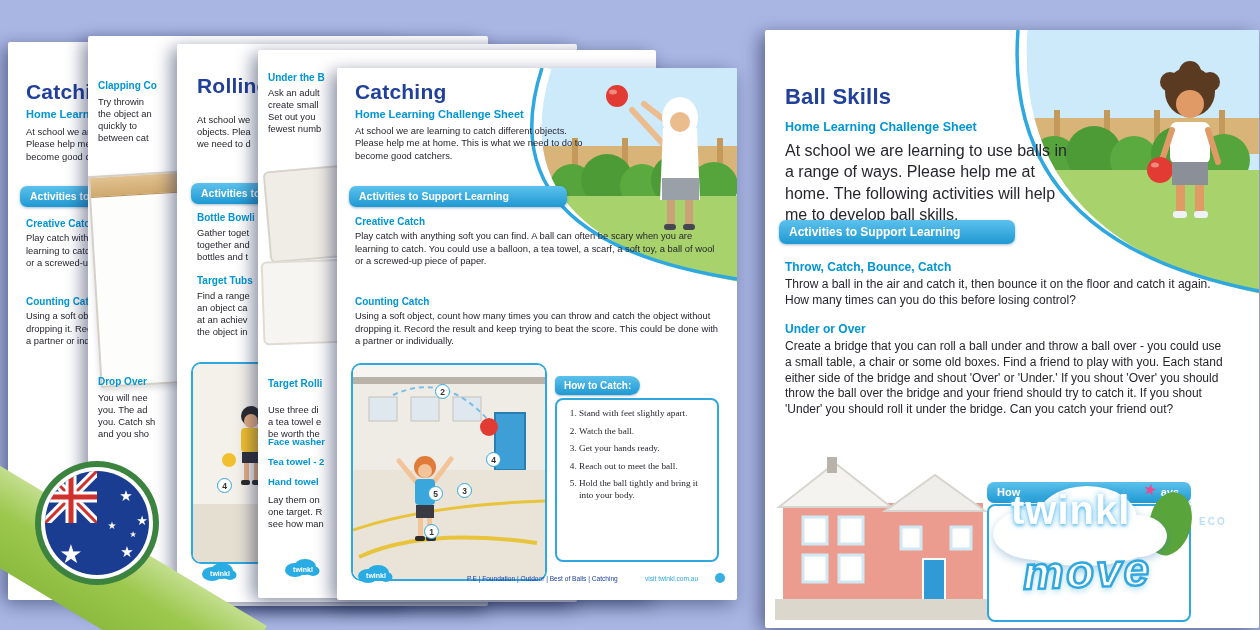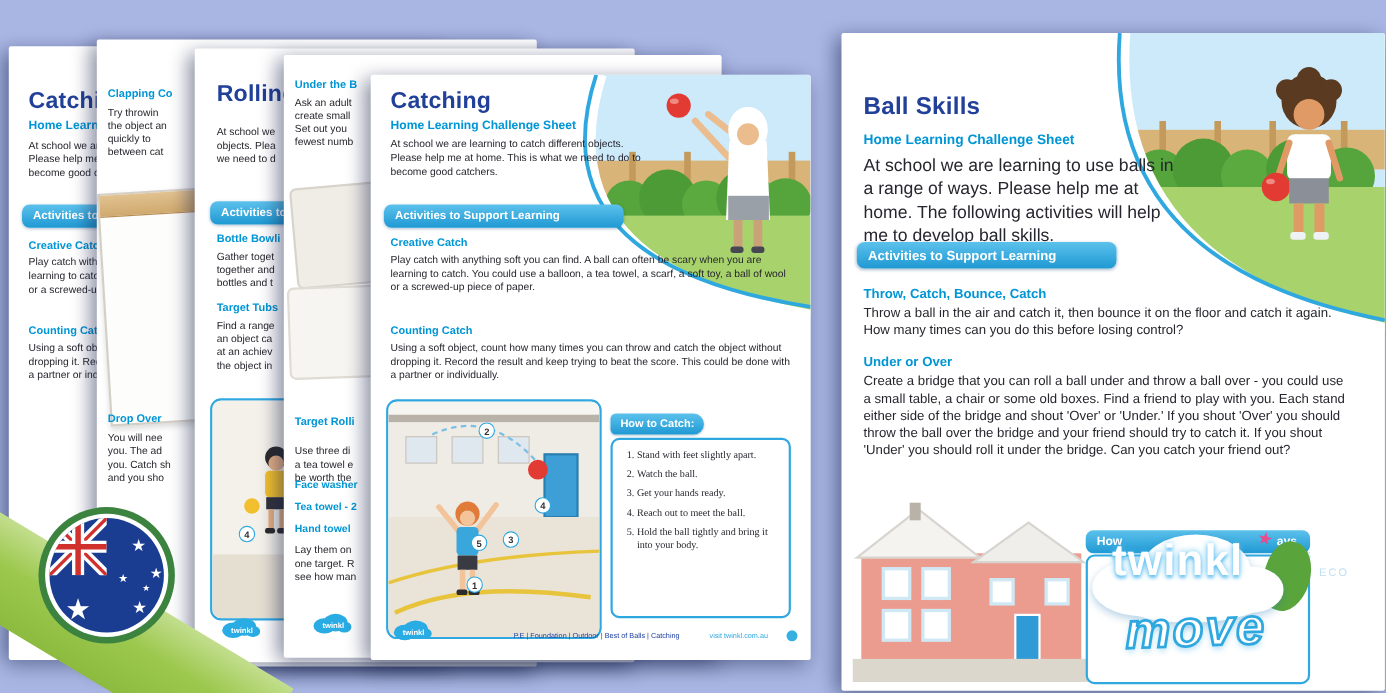--- a/index.html
+++ b/index.html
@@ -65,21 +65,21 @@
   .d-sub { position:absolute; font-size:9.5px; font-weight:bold; color:#0096d6; white-space:nowrap; }
 
   .houses-box { position:absolute; left:10px; top:425px; width:220px; height:165px; }
   .partial-banner { position:absolute; left:222px; top:452px; width:204px; height:21px;
                     background:linear-gradient(180deg,#5cc1ec,#1f99d3); border-radius:7px;
                     color:#fff; font-weight:bold; font-size:11px; }
   .partial-banner span { position:absolute; top:4px; }
   .partial-box { position:absolute; left:222px; top:474px; width:204px; height:118px;
                  border:2px solid #2fa8e0; border-radius:8px; background:#fff; }
   .partial-row { position:absolute; left:163px; top:10px; font-size:10px; color:#26262e; white-space:nowrap; }
-  .wm { position:absolute; font-size:10px; font-weight:normal; color:#bcdff2; letter-spacing:2px; white-space:nowrap; }
+  .wm { position:absolute; font-size:10px; font-weight:bold; color:#bcdff2; letter-spacing:2px; white-space:nowrap; }
 
   .green-stripe { position:absolute; left:-30px; top:455px; width:320px; height:88px;
                   background:linear-gradient(180deg,#c3de8e 0%,#9cc84e 45%,#8cbb3f 100%);
                   transform:rotate(31deg); transform-origin:left center; z-index:7; }
   .flag-badge { position:absolute; left:33px; top:459px; width:128px; height:128px; z-index:8; }
 
   .move-logo { position:absolute; left:985px; top:468px; width:245px; height:160px; z-index:9; }
   .logo-leaf { position:absolute; left:164px; top:24px; width:42px; height:64px; background:#5aa53b;
                border-radius:45% 55% 50% 50%; transform:rotate(18deg); }
   .logo-cloud { position:absolute; left:2px; top:6px; filter:drop-shadow(0 3px 4px rgba(40,120,180,.35)); }

